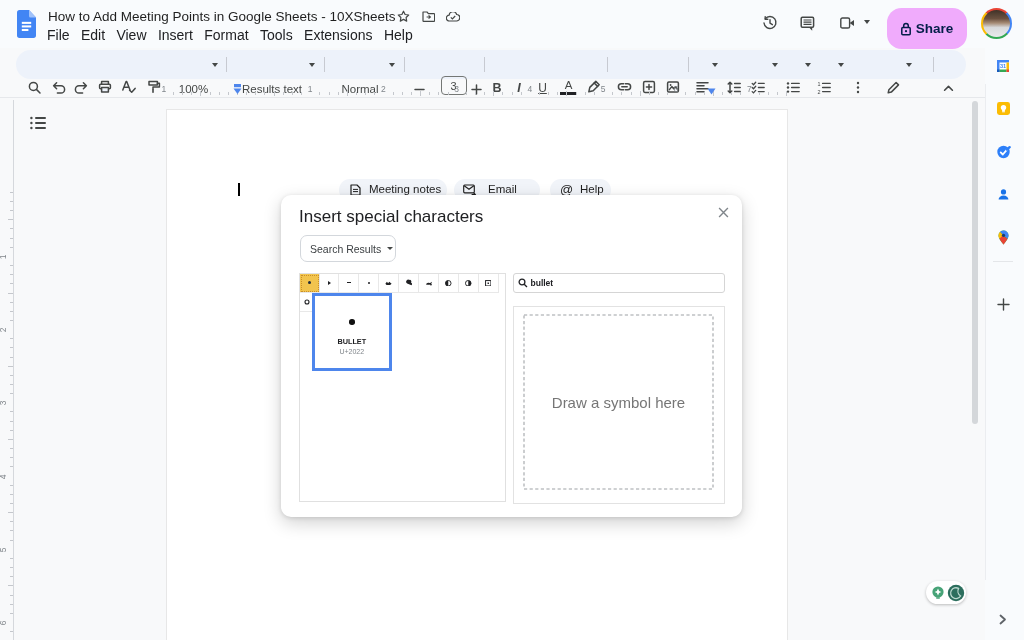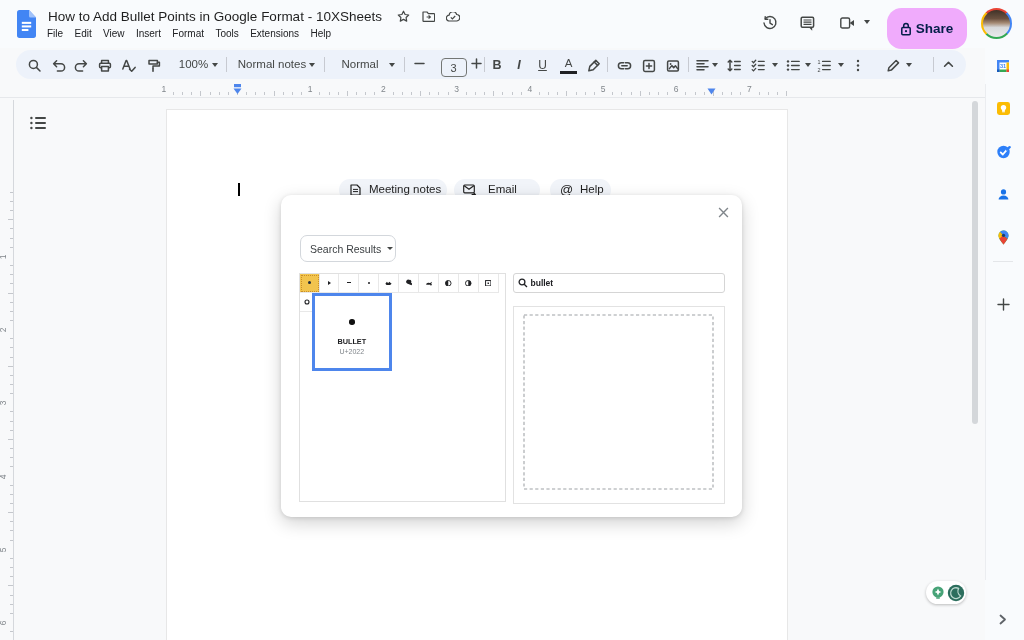--- a/index.html
+++ b/index.html
@@ -3,30 +3,30 @@
 <meta charset="utf-8">
 <style>
 * { margin:0; padding:0; box-sizing:border-box; }
 html,body { width:1024px; height:640px; overflow:hidden; }
 body { font-family:"Liberation Sans", sans-serif; position:relative; background:#f8f9fa; }
 .abs { position:absolute; }
 svg { display:block; }
 #header { left:0; top:0; width:1024px; height:48px; background:#f9fbfd; }
 #docsicon { left:17px; top:10px; }
 #title { left:48px; top:8.5px; font-size:13.5px; color:#1f1f1f; white-space:nowrap; }
-#menubar { left:41.3px; top:27px; font-size:10px; color:#202124; white-space:nowrap; }
+#menubar { left:41.3px; top:27px; font-size:14px; color:#202124; white-space:nowrap; }
 #menubar span { display:inline-block; padding:0 5.7px; line-height:14px; }
 #share { left:887px; top:8px; width:80px; height:41px; background:#f0abfc; border-radius:14.5px; display:flex; align-items:center; justify-content:center; gap:5px; }
 #share .txt { font-size:13.5px; color:#041e49; font-weight:bold; }
 #avatar { left:981px; top:8px; width:31px; height:31px; border-radius:50%;
   background:conic-gradient(from -45deg, #e94335 0 25%, #4285f4 25% 50%, #34a853 50% 75%, #fabb05 75% 100%); }
 #avatar .inner { position:absolute; left:2px; top:2px; width:27px; height:27px; border-radius:50%;
   background:linear-gradient(180deg, #3f3228 0%, #6b5140 32%, #a58a74 48%, #d8dadc 65%, #e9eaeb 100%); }
 #toolbar { left:16px; top:50px; width:950px; height:29px; background:#edf2fa; border-radius:14.5px; }
-.tbi { position:absolute; top:8px; height:29px; display:flex; align-items:flex-start; justify-content:center; }
+.tbi { position:absolute; top:16px; height:29px; display:flex; align-items:flex-end; justify-content:center; }
 .tbtxt { font-size:11.5px; color:#444746; white-space:nowrap; }
 .caret { width:0; height:0; border-left:3.5px solid transparent; border-right:3.5px solid transparent; border-top:4px solid #444746; }
 .tbdiv { position:absolute; top:7px; width:1px; height:15px; background:#c7cad1; }
 .fsbox { width:26px; height:19px; border:1px solid #747775; border-radius:4px; color:#444746; font-size:11px; display:flex; align-items:center; justify-content:center; }
 #hruler { left:0; top:83px; width:985px; height:13px; }
 .rnum { position:absolute; top:1px; font-size:8.5px; color:#80868b; transform:translateX(-50%); }
 .tick { position:absolute; width:1px; background:#c4c7cc; }
 #canvas { left:0; top:96px; width:985px; height:544px; background:#f8f9fa; }
 #page { position:absolute; left:166px; top:13px; width:622px; height:531px; background:#fff; border:1px solid #e7e7e7; border-bottom:none; }
 #vruler { position:absolute; left:13px; top:4px; width:1px; height:540px; background:#d5d8dc; }
@@ -147,21 +147,21 @@
         <path d="M11.4 4.3 h2 v3.6 H7 v2.3" stroke="#444746" stroke-width="1.5" fill="none" stroke-linecap="round" stroke-linejoin="round"></path>
         <rect x="6.2" y="10.2" width="1.6" height="3.6" fill="#444746" stroke="none"></rect>
       </svg>
     </div>
 <div class="tbi" style="left:160.5px;width:34px;">
       <span class="tbtxt">100%</span>
     </div>
 <div class="caret" style="position:absolute;left:195.8px;top:13px;"></div>
 <div class="tbdiv" style="left:210.0px;"></div>
 <div class="tbi" style="left:223.0px;width:66px;">
-      <span class="tbtxt">Normal notes</span>
+      <span class="tbtxt">Results text</span>
     </div>
 <div class="caret" style="position:absolute;left:293.3px;top:13px;"></div>
 <div class="tbdiv" style="left:308.0px;"></div>
 <div class="tbi" style="left:329.0px;width:30px;">
       <span class="tbtxt">Normal</span>
     </div>
 <div class="caret" style="position:absolute;left:373.0px;top:13px;"></div>
 <div class="tbdiv" style="left:388.0px;"></div>
 <div class="tbi" style="left:392.6px;width:22px;">
       <svg width="11" height="11" viewBox="0 0 11 11">
@@ -362,21 +362,21 @@
 <div class="abs" id="sidebar">
     <div class="divline"></div>
   </div>
 <svg class="abs" id="docsicon" width="19" height="28" viewBox="0 0 19 26" preserveAspectRatio="none">
   <path d="M2.5 0 h9.5 l7 7 v16.5 a2.5 2.5 0 0 1 -2.5 2.5 h-14 a2.5 2.5 0 0 1 -2.5 -2.5 v-21 a2.5 2.5 0 0 1 2.5 -2.5 z" fill="#4285f4"></path>
   <path d="M12 0 l7 7 h-5.5 a1.5 1.5 0 0 1 -1.5 -1.5 z" fill="#a1c2fa"></path>
   <rect x="4.8" y="11" width="9.4" height="1.9" fill="#fff"></rect>
   <rect x="4.8" y="14.3" width="9.4" height="1.9" fill="#fff"></rect>
   <rect x="4.8" y="17.6" width="6.6" height="1.9" fill="#fff"></rect>
 </svg>
-<div class="abs" id="title">How to Add Bullet Points in Google Format - 10XSheets</div>
+<div class="abs" id="title">How to Add Meeting Points in Google Sheets - 10XSheets</div>
 <svg class="abs" style="left:397px;top:10px;" width="13" height="13" viewBox="0 0 13 13">
     <path d="M6.5 1.2 l1.6 3.3 3.6.5 -2.6 2.5 .6 3.6 -3.2-1.7 -3.2 1.7 .6-3.6 -2.6-2.5 3.6-.5 z" fill="none" stroke="#444746" stroke-width="1.2" stroke-linejoin="round"></path>
   </svg>
 <svg class="abs" style="left:421.5px;top:11px;" width="13" height="11" viewBox="0 0 13 11">
     <path d="M1 1 h4 l1.4 1.6 H12 a.6.6 0 0 1 .6.6 v6.6 a.6.6 0 0 1 -.6.6 H1.6 A.6.6 0 0 1 1 9.8 z" fill="none" stroke="#444746" stroke-width="1.2" stroke-linejoin="round"></path>
     <path d="M4.6 6 h3.4 M6.6 4.4 L8.4 6 L6.6 7.6" fill="none" stroke="#444746" stroke-width="1.1"></path>
   </svg>
 <svg class="abs" style="left:445.5px;top:11.5px;" width="14" height="10" viewBox="0 0 14 10">
     <path d="M3.4 9 a2.9 2.9 0 0 1 -.3-5.8 A3.9 3.9 0 0 1 10.7 2.5 a2.7 2.7 0 0 1 -.3 6.5 z" fill="none" stroke="#444746" stroke-width="1.2"></path>
     <path d="M4.8 5.4 l1.6 1.6 2.8-3" fill="none" stroke="#444746" stroke-width="1.2"></path>
@@ -423,20 +423,21 @@
     </svg>
 <span style="left:14px;margin-left:20px;">Email draft</span>
   </div>
 <div class="chip" id="chip3" style="left:550px; width:61px;">
 <span style="position:absolute;left:10px;top:3px;font-size:13px;">@</span>
 <span style="left:30px;">Help</span>
   </div>
 <div class="abs" id="caret-doc"></div>
 <div class="abs" id="scroll"></div>
 <div class="abs" id="dialog">
+  <div id="dlg-title">Insert special characters</div>
   <svg id="dlg-x" width="11" height="11" viewBox="0 0 12 12">
       <path d="M1.2 1.2 L10.8 10.8 M10.8 1.2 L1.2 10.8" stroke="#80868b" stroke-width="1.5"></path>
     </svg>
   <div id="sr-btn">
       <span class="t">Search Results</span>
       <span class="caret" style="margin-left:6px;border-left-width:3.1px;border-right-width:3.1px;border-top-width:3.6px;"></span>
     </div>
   <div id="grid">
 <div class="cell" style="left:0.0px;background:#f2c44e;outline:1px dotted #c98f2a;outline-offset:-2px;">
         <div style="width:3.2px;height:3.2px;border-radius:50%;background:#1f2b3a;"></div>
@@ -504,20 +505,21 @@
         <circle cx="4" cy="4" r="2.9" fill="none" stroke="#202124" stroke-width="1.3"></circle>
         <line x1="6.2" y1="6.2" x2="9" y2="9" stroke="#202124" stroke-width="1.3"></line>
       </svg>
     <span style="font-size:8.5px; font-weight:bold; color:#202124; margin-left:3px;">bullet</span>
   </div>
   <div id="drawpanel">
     <div id="dashbox">
         <svg width="191" height="176" viewBox="0 0 191 176" style="position:absolute;left:0;top:0;">
           <rect x="1" y="1" width="189" height="174" fill="none" stroke="#bfc1c4" stroke-width="1.6" stroke-dasharray="3.2 2.4"></rect>
         </svg>
+        <div class="t">Draw a symbol here</div>
       </div>
   </div>
 </div>
 <svg class="abs" style="left:995.5px;top:59px;" width="14" height="14" viewBox="0 0 14 14">
     <rect x="1" y="1" width="12" height="12" fill="#fff"></rect>
     <rect x="1" y="1" width="12" height="2.5" fill="#4285f4"></rect>
     <rect x="1" y="1" width="2.5" height="12" fill="#4285f4"></rect>
     <rect x="10.5" y="3.5" width="2.5" height="9.5" fill="#fbbc05"></rect>
     <rect x="3.5" y="10.5" width="7" height="2.5" fill="#34a853"></rect>
     <rect x="1" y="10.5" width="2.5" height="2.5" fill="#185abc"></rect>

